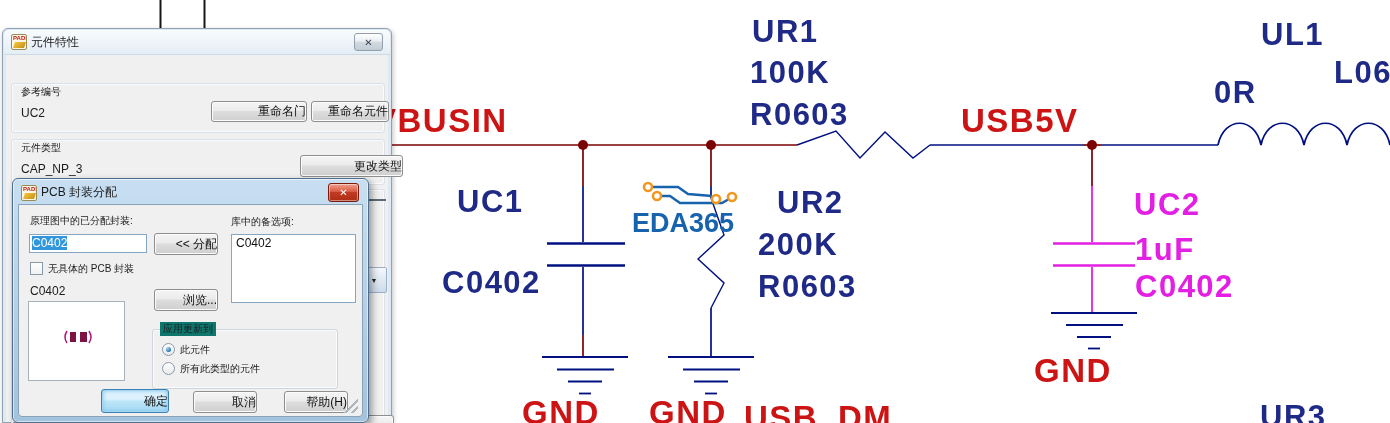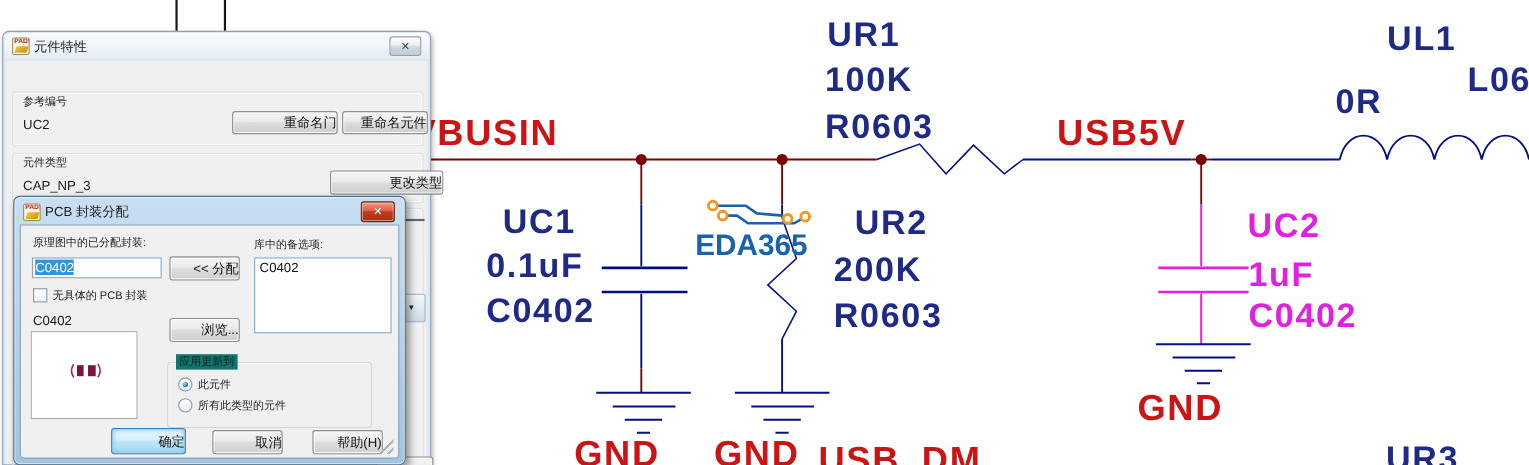--- a/index.html
+++ b/index.html
@@ -152,21 +152,20 @@
     <div class="sch-label net" style="left:522px; top:396px;">GND</div>
     <div class="sch-label net" style="left:649px; top:396px;">GND</div>
     <div class="sch-label net" style="left:1034px; top:354px;">GND</div>
     <div class="sch-label net" style="left:744px; top:401px;">USB_DM</div>
 
     <div class="sch-label ref" style="left:752px; top:16px;">UR1</div>
     <div class="sch-label ref" style="left:750px; top:57px;">100K</div>
     <div class="sch-label ref" style="left:750px; top:99px;">R0603</div>
 
     <div class="sch-label ref" style="left:457px; top:186px;">UC1</div>
-    <div class="sch-label ref" style="left:442px; top:226px;">0.1uF</div>
     <div class="sch-label ref" style="left:442px; top:267px;">C0402</div>
 
     <div class="sch-label ref" style="left:777px; top:187px;">UR2</div>
     <div class="sch-label ref" style="left:758px; top:229px;">200K</div>
     <div class="sch-label ref" style="left:758px; top:271px;">R0603</div>
 
     <div class="sch-label hl" style="left:1134px; top:189px;">UC2</div>
     <div class="sch-label hl" style="left:1135px; top:234px;">1uF</div>
     <div class="sch-label hl" style="left:1135px; top:271px;">C0402</div>
 

